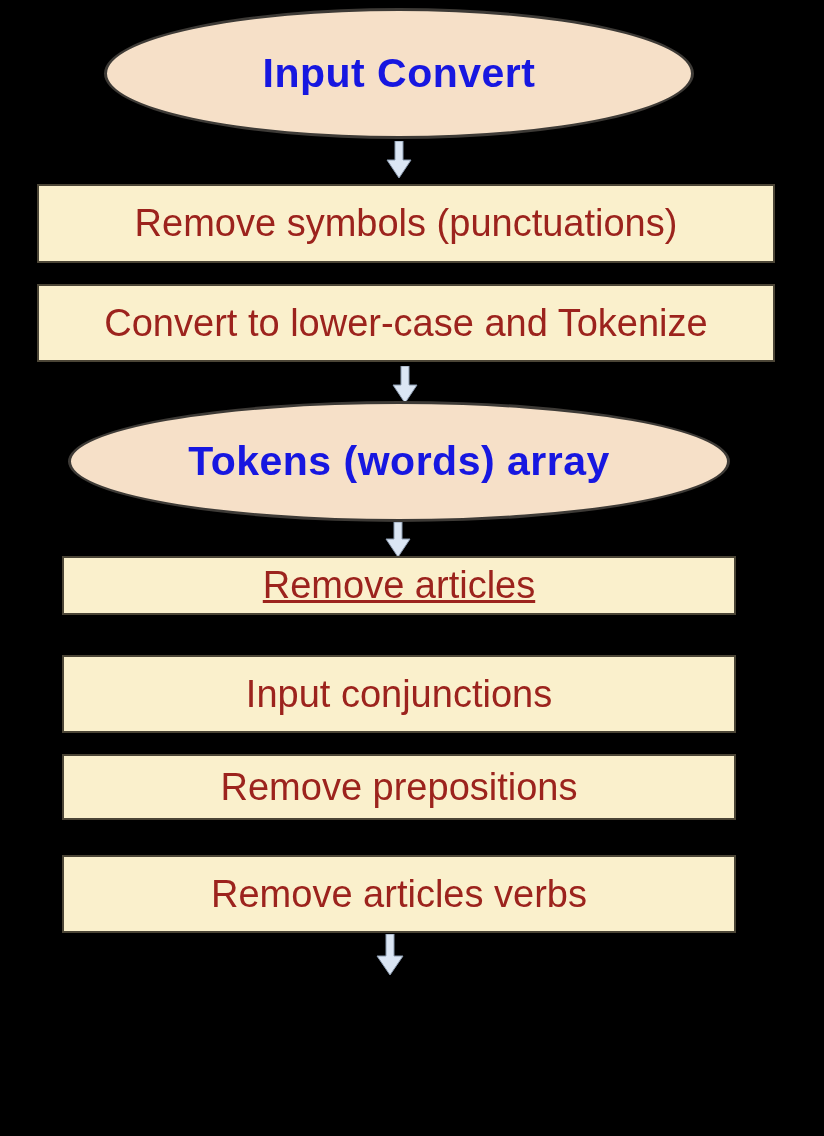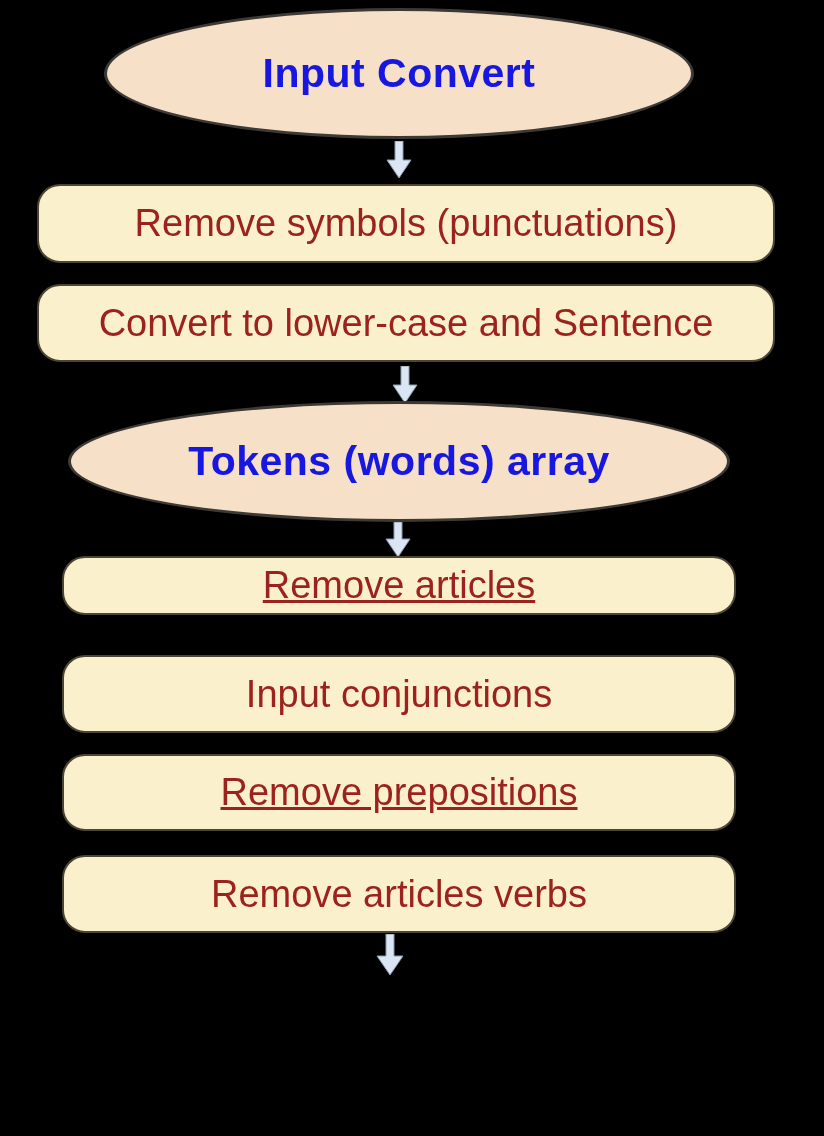--- a/index.html
+++ b/index.html
@@ -15,21 +15,20 @@
     overflow: hidden;
     font-family: "Liberation Sans", sans-serif;
   }
   .node {
     position: absolute;
     display: flex;
     align-items: center;
     justify-content: center;
     text-align: center;
     box-sizing: border-box;
-    border-radius: 23px;
   }
   .ellipse {
     background: #f6e0c8;
     border: 3px solid #3d3a36;
     border-radius: 50%;
     color: #1717e0;
     font-weight: bold;
     font-size: 41px;
     letter-spacing: 0.5px;
   }
@@ -48,21 +47,21 @@
   
   #node-input    { left: 104px; top: 8px;   width: 590px; height: 131px; }
   #arrow-1       { left: 384px; top: 141px; height: 37px; }
   #node-rect-1   { left: 37px;  top: 184px; width: 738px; height: 79px; }
   #node-rect-2   { left: 37px;  top: 284px; width: 738px; height: 78px; }
   #arrow-2       { left: 390px; top: 366px; height: 37px; }
   #node-tokens   { left: 68px;  top: 401px; width: 662px; height: 121px; }
   #arrow-3       { left: 383px; top: 522px; height: 35px; }
   #node-rect-3   { left: 62px;  top: 556px; width: 674px; height: 59px; text-decoration: underline; }
   #node-rect-4   { left: 62px;  top: 655px; width: 674px; height: 78px; }
-  #node-rect-5   { left: 62px;  top: 754px; width: 674px; height: 77px; text-decoration: underline; }
+  #node-rect-5   { left: 62px;  top: 754px; width: 674px; height: 66px; }
   #node-rect-6   { left: 62px;  top: 855px; width: 674px; height: 78px; }
   #arrow-4       { left: 375px; top: 934px; height: 41px; }
   #node-output   { left: 116px; top: 976px; width: 584px; height: 131px; }
 </style>
 </head>
 <body>
 
 <div id="canvas">
 
   <div class="node ellipse" id="node-input">
@@ -73,21 +72,21 @@
     <svg width="28" height="37" viewBox="0 0 28 37">
       <polygon points="10,0 18,0 18,19 26,19 14,37 2,19 10,19" fill="#dbe6f4" stroke="#8a9aae" stroke-width="1"></polygon>
     </svg>
   </div>
 
   <div class="node rect" id="node-rect-1">
     <span>Remove symbols (punctuations)</span>
   </div>
 
   <div class="node rect" id="node-rect-2">
-    <span>Convert to lower-case and Sentence</span>
+    <span>Convert to lower-case and Tokenize</span>
   </div>
 
   <div class="arrow" id="arrow-2">
     <svg width="28" height="37" viewBox="0 0 28 37">
       <polygon points="10,0 18,0 18,19 26,19 14,37 2,19 10,19" fill="#dbe6f4" stroke="#8a9aae" stroke-width="1"></polygon>
     </svg>
   </div>
 
   <div class="node ellipse" id="node-tokens">
     <span>Tokens (words) array</span>

